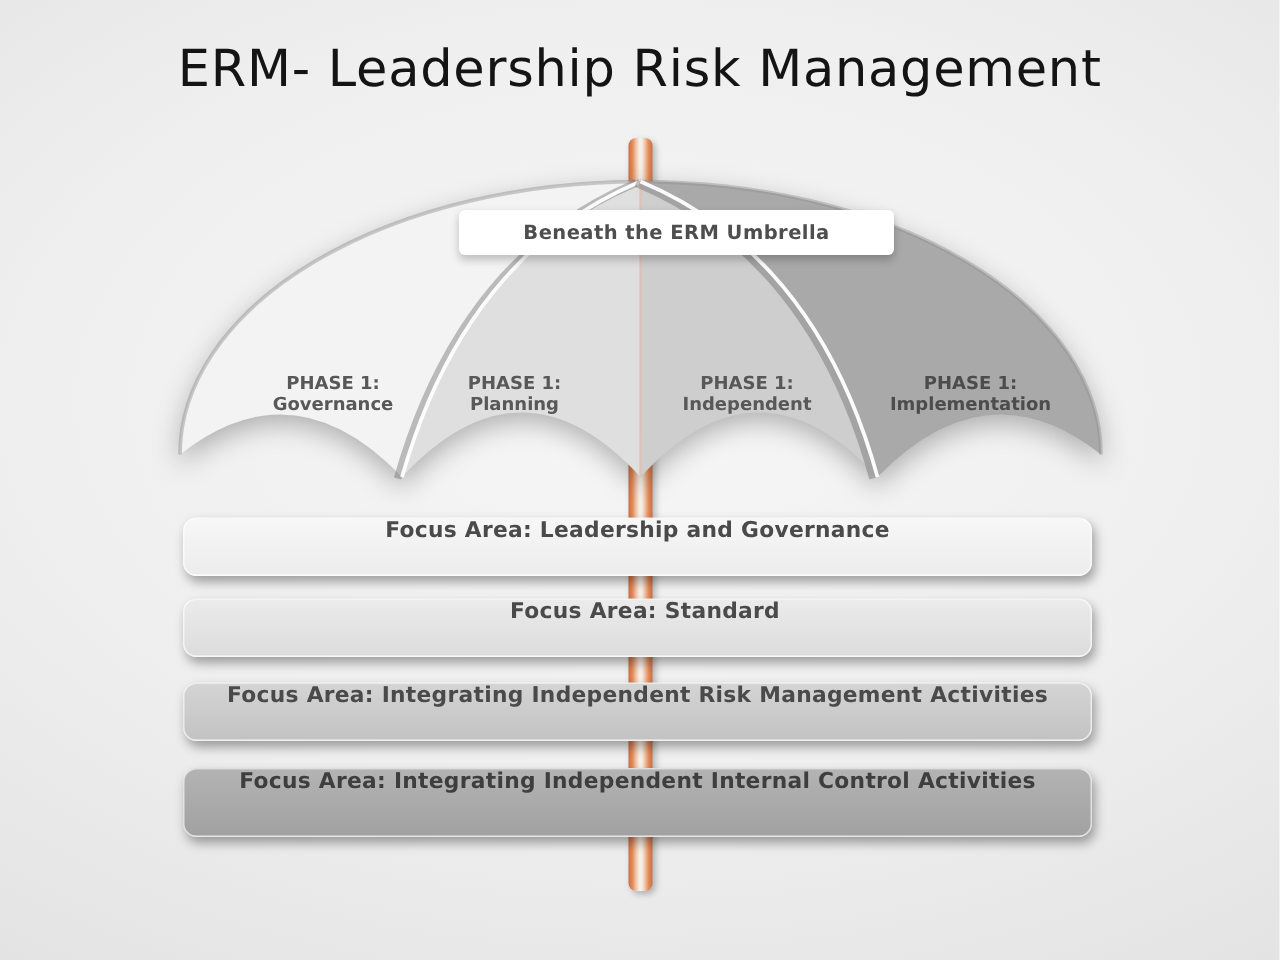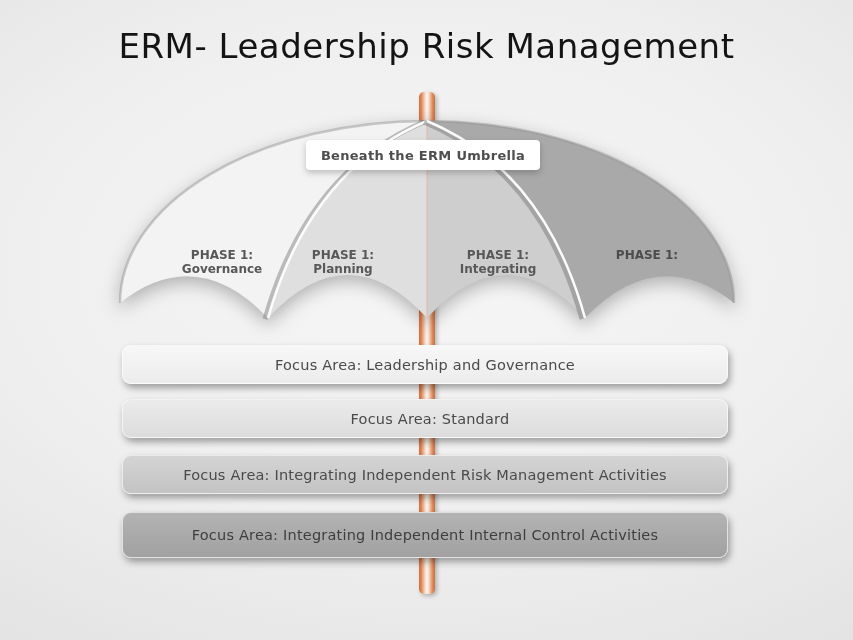--- a/index.html
+++ b/index.html
@@ -10,40 +10,40 @@
   }
   .stage { position:relative; width:853px; height:640px; }
   svg.diagram { position:absolute; left:0; top:0; }
 
   .title {
     position:absolute; top:26px; left:0; width:853px;
     text-align:center; font-size:34px; color:#141414; letter-spacing:0.5px;
   }
 
   .umb-label {
-    position:absolute; left:306px; top:140px; width:234px; height:30px;
+    position:absolute; left:306px; top:140px; width:290px; height:30px;
     background:#ffffff; border-radius:4px;
     box-shadow:0 3px 6px rgba(0,0,0,0.22);
     display:flex; align-items:center; justify-content:center;
     font-size:13px; font-weight:bold; color:#4e4e4e; letter-spacing:0.3px;
   }
 
   .phase {
     position:absolute; top:248px; width:160px; text-align:center;
     font-weight:bold; font-size:12px; line-height:14px; color:#585858;
   }
   .phase.p1 { left:142px; }
   .phase.p2 { left:263px; }
   .phase.p3 { left:418px; }
   .phase.p4 { left:567px; color:#4c4c4c; }
 
   .bar {
     position:absolute; left:122px; width:606px; box-sizing:border-box;
-    display:flex; align-items:center; justify-content:center;
-    font-weight:normal; font-size:14.5px; color:#4a4a4a; letter-spacing:0.2px;
+    display:flex; justify-content:center;
+    font-weight:bold; font-size:14.5px; color:#4a4a4a; letter-spacing:0.2px;
     border-radius:9px; border:1px solid rgba(255,255,255,0.65);
     box-shadow:2px 4px 7px rgba(0,0,0,0.35);
   }
   .bar.b1 { top:345px; height:39px; background:linear-gradient(#f7f7f7,#ececec); }
   .bar.b2 { top:399px; height:39px; background:linear-gradient(#ebebeb,#dcdcdc);padding-left:10px; }
   .bar.b3 { top:455px; height:39px; background:linear-gradient(#d4d4d4,#c3c3c3); }
   .bar.b4 { top:512px; height:46px; background:linear-gradient(#b3b3b3,#a1a1a1); color:#3e3e3e; }
 </style>
 </head>
 <body>
@@ -93,24 +93,25 @@
   <div class="phase p1">
     <div>PHASE 1:</div>
     <div>Governance</div>
   </div>
   <div class="phase p2">
     <div>PHASE 1:</div>
     <div>Planning</div>
   </div>
   <div class="phase p3">
     <div>PHASE 1:</div>
-    <div>Integrating</div>
+    <div>Independent</div>
   </div>
   <div class="phase p4">
     <div>PHASE 1:</div>
+    <div>Implementation</div>
   </div>
 
   <div class="bar b1">
     <span>Focus Area: Leadership and Governance</span>
   </div>
   <div class="bar b2">
     <span>Focus Area: Standard</span>
   </div>
   <div class="bar b3">
     <span>Focus Area: Integrating Independent Risk Management Activities</span>

